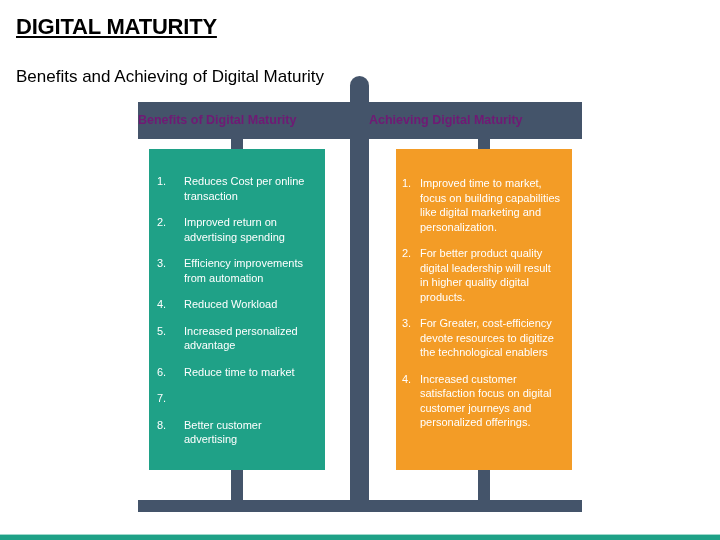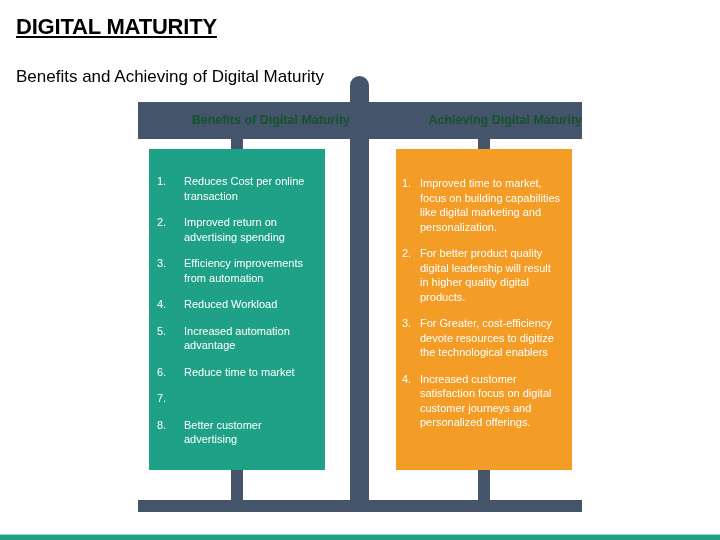--- a/index.html
+++ b/index.html
@@ -20,21 +20,21 @@
     .pole { left: 350px; top: 76px; width: 19px; height: 436px; border-radius: 10px 10px 0 0; }
     .topbar { left: 138px; top: 102px; width: 444px; height: 37px; }
     .bottombar { left: 138px; top: 500px; width: 444px; height: 12px; }
     .conn { width: 12px; }
     .conn-lt { left: 231px; top: 139px; height: 10px; }
     .conn-rt { left: 478px; top: 139px; height: 10px; }
     .conn-lb { left: 231px; top: 470px; height: 30px; }
     .conn-rb { left: 478px; top: 470px; height: 30px; }
     .hdr {
       position: absolute; top: 102px; height: 37px; line-height: 37px;
-      color: #14532d; font-weight: bold; font-size: 12.5px; text-align: right;
+      color: #701a75; font-weight: bold; font-size: 12.5px; text-align: left;
     }
     .hdr-left { left: 138px; width: 212px; }
     .hdr-right { left: 369px; width: 213px; }
     .box {
       position: absolute; top: 149px; height: 321px; width: 176px;
       box-sizing: border-box; color: #fff; font-size: 11px; line-height: 14.5px;
     }
     .box-green { left: 149px; background: #1FA187; padding: 25px 8px 0 8px; }
     .box-orange { left: 396px; background: #F39C26; padding: 27px 10px 0 6px; }
     .box ol { list-style: none; margin: 0; padding: 0; }
@@ -77,21 +77,21 @@
     <li>
         <span class="num">3.</span>
         <span>Efficiency improvements from automation</span>
       </li>
     <li>
         <span class="num">4.</span>
         <span>Reduced Workload</span>
       </li>
     <li>
         <span class="num">5.</span>
-        <span>Increased automation advantage</span>
+        <span>Increased personalized advantage</span>
       </li>
     <li>
         <span class="num">6.</span>
         <span>Reduce time to market</span>
       </li>
     <li>
         <span class="num">7.</span>
       </li>
     <li>
         <span class="num">8.</span>

